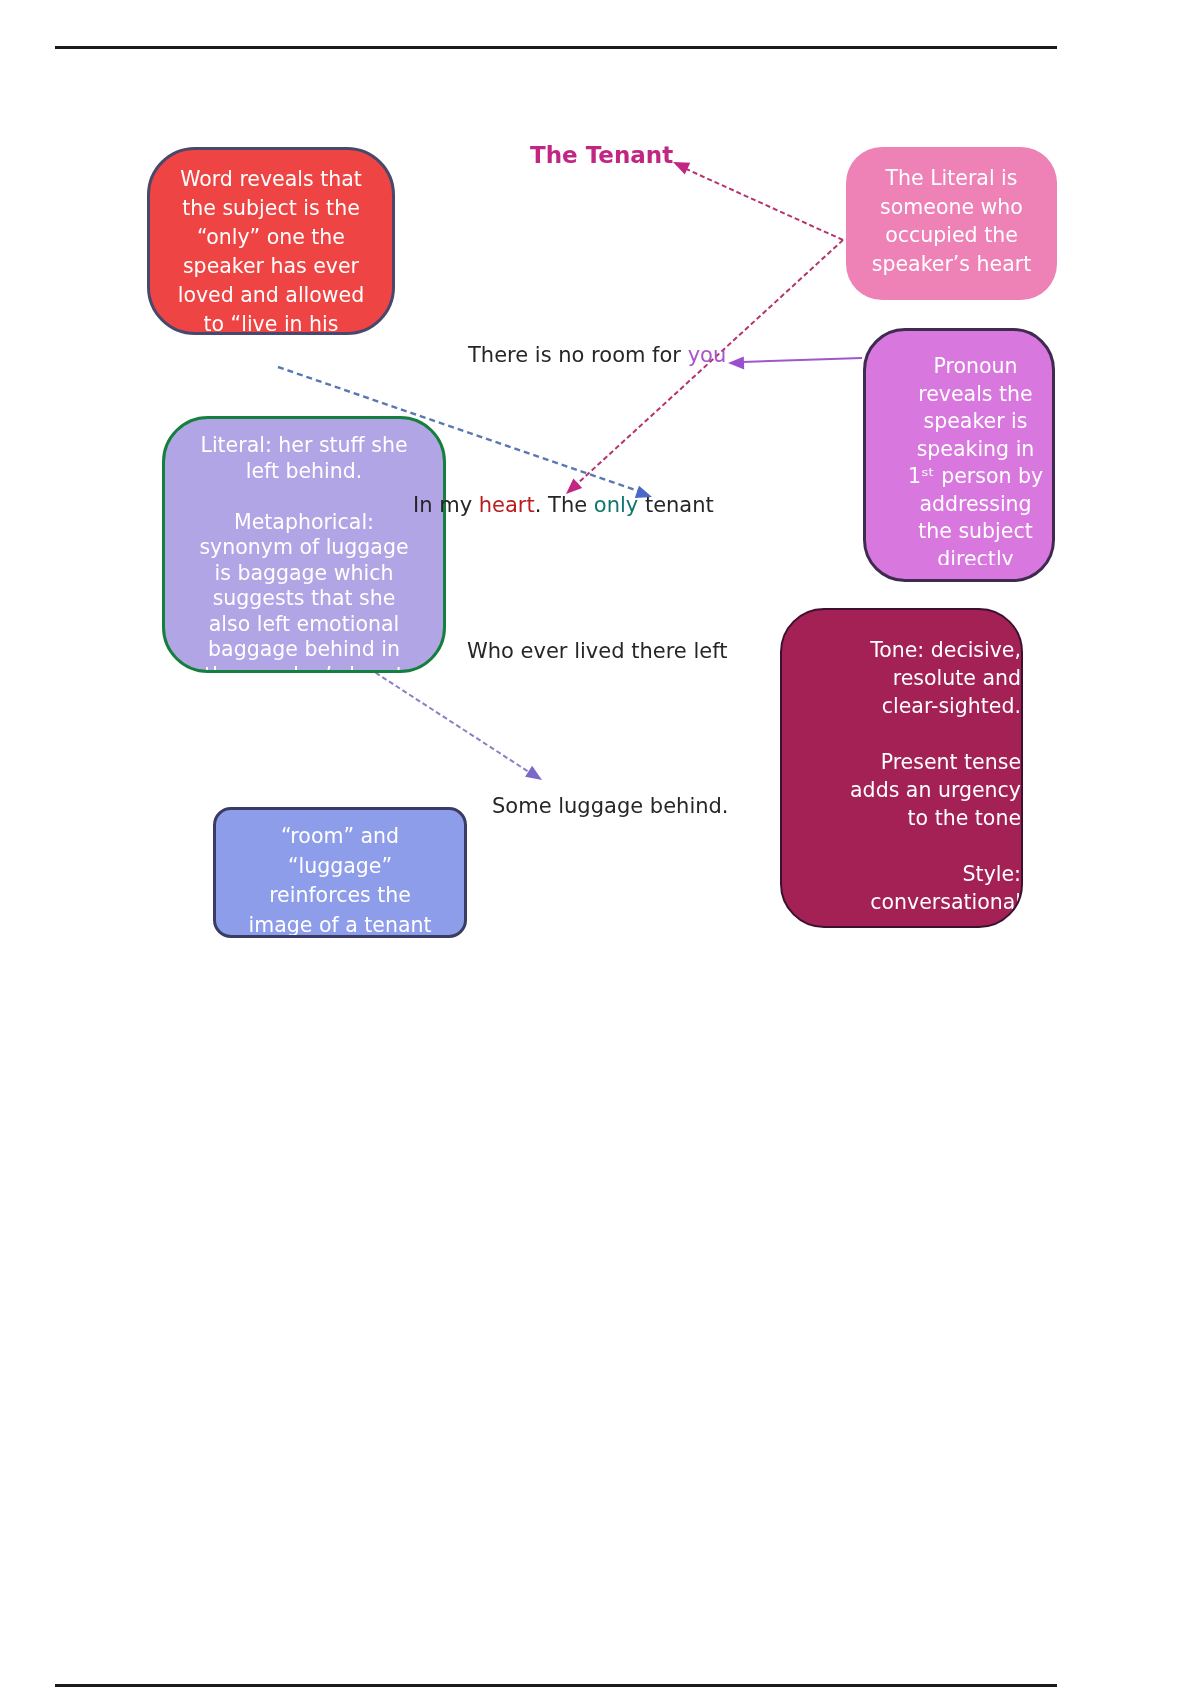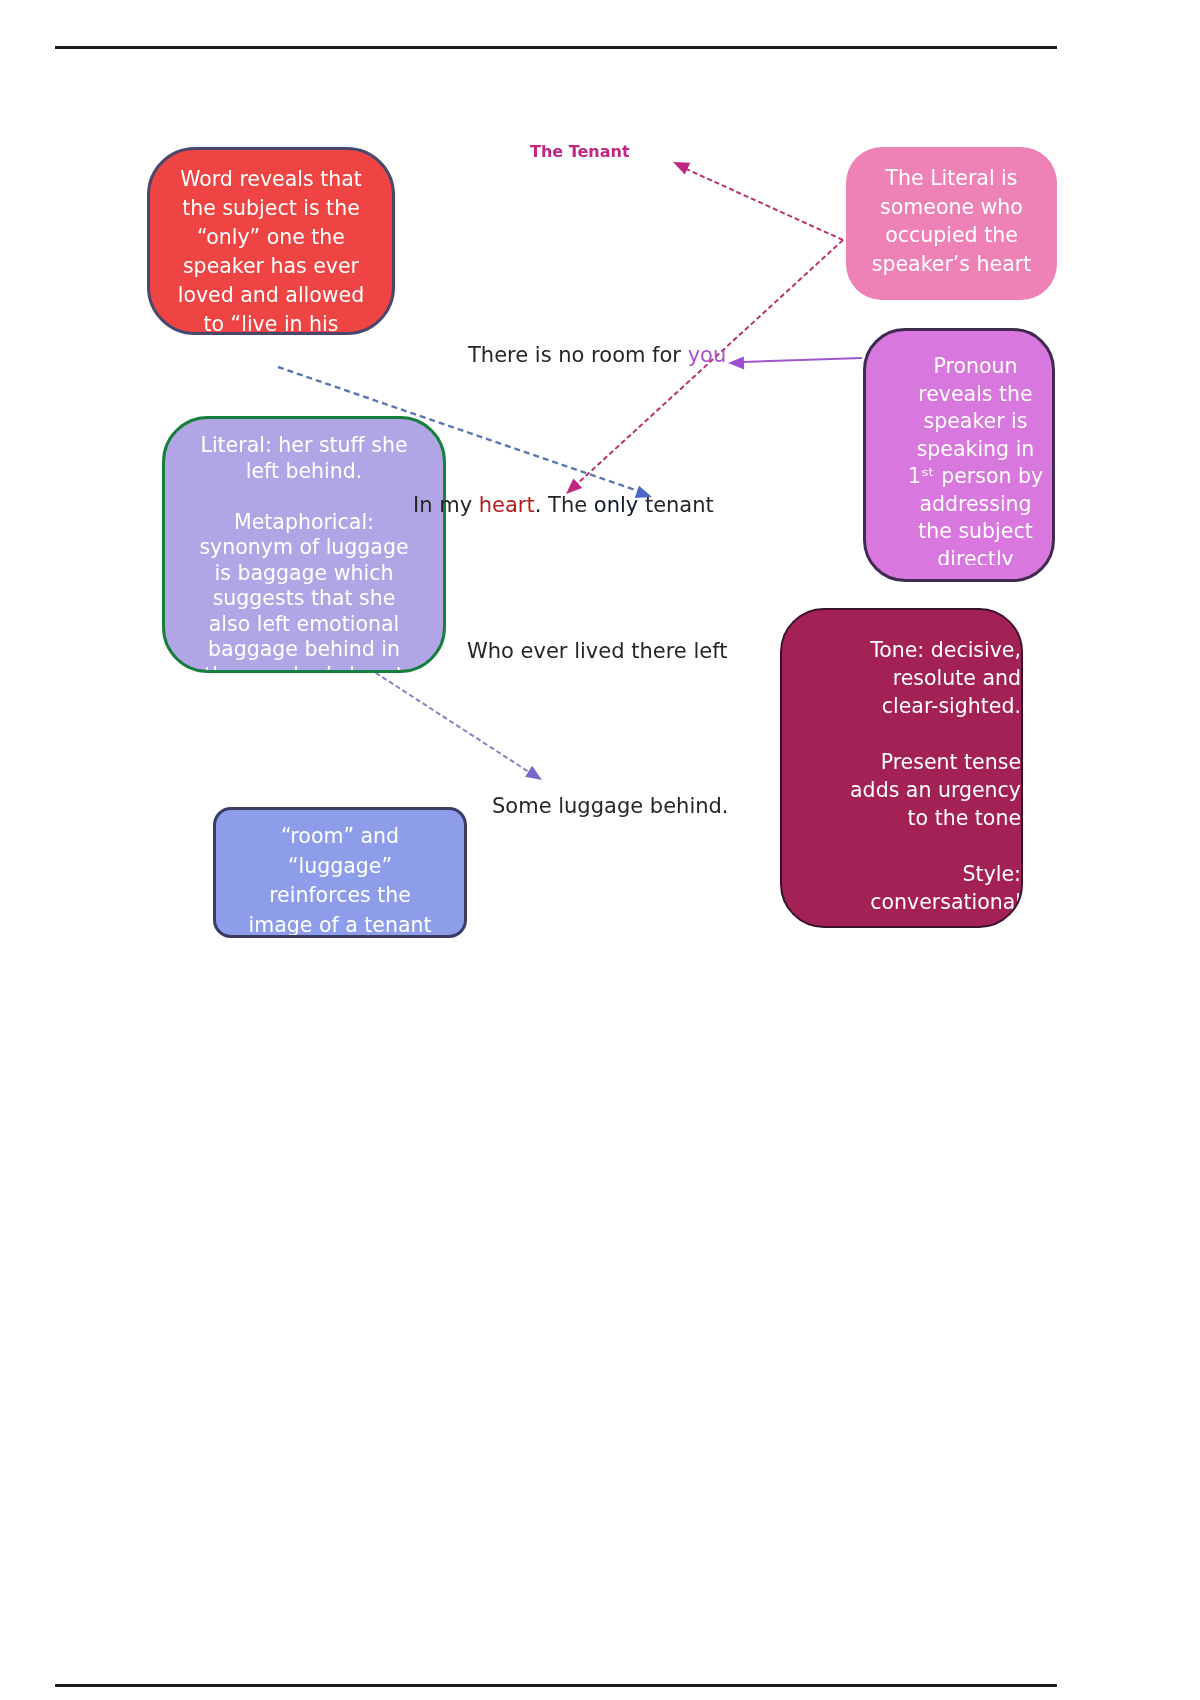--- a/index.html
+++ b/index.html
@@ -60,36 +60,36 @@
   .box-maroon .box-text{padding-top:26px;line-height:28px;text-align:right;}
 
   .box-periwinkle{
     left:213px;top:807px;width:254px;height:131px;
     background:#8e9dea;border:3px solid #3b3c63;border-radius:18px;
   }
   .box-periwinkle .box-text{padding-top:12px;line-height:29.5px;max-height:113px;}
 
   .poem-title{
     position:absolute;left:530px;top:142px;
-    font-size:16px;font-weight:bold;color:#c02682;
+    font-size:23px;font-weight:bold;color:#c02682;
     white-space:nowrap;
   }
   .poem-line{
     position:absolute;
     font-size:21px;color:#262626;
     white-space:nowrap;
   }
   .line-room{left:468px;top:343px;}
   .line-heart{left:413px;top:493px;}
   .line-who{left:467px;top:639px;}
   .line-luggage{left:492px;top:786px;margin-top:8px;}
 
   .hl-you{color:#a855cc;}
   .hl-heart{color:#b91c1c;}
-  .hl-only{color:#0f172a;}
+  .hl-only{color:#0f766e;}
 </style>
 </head>
 <body>
 
 <div class="canvas">
 
   <div class="hrule top"></div>
   <div class="hrule bottom"></div>
 
   <svg class="connectors" width="1200" height="1700" viewBox="0 0 1200 1700">

